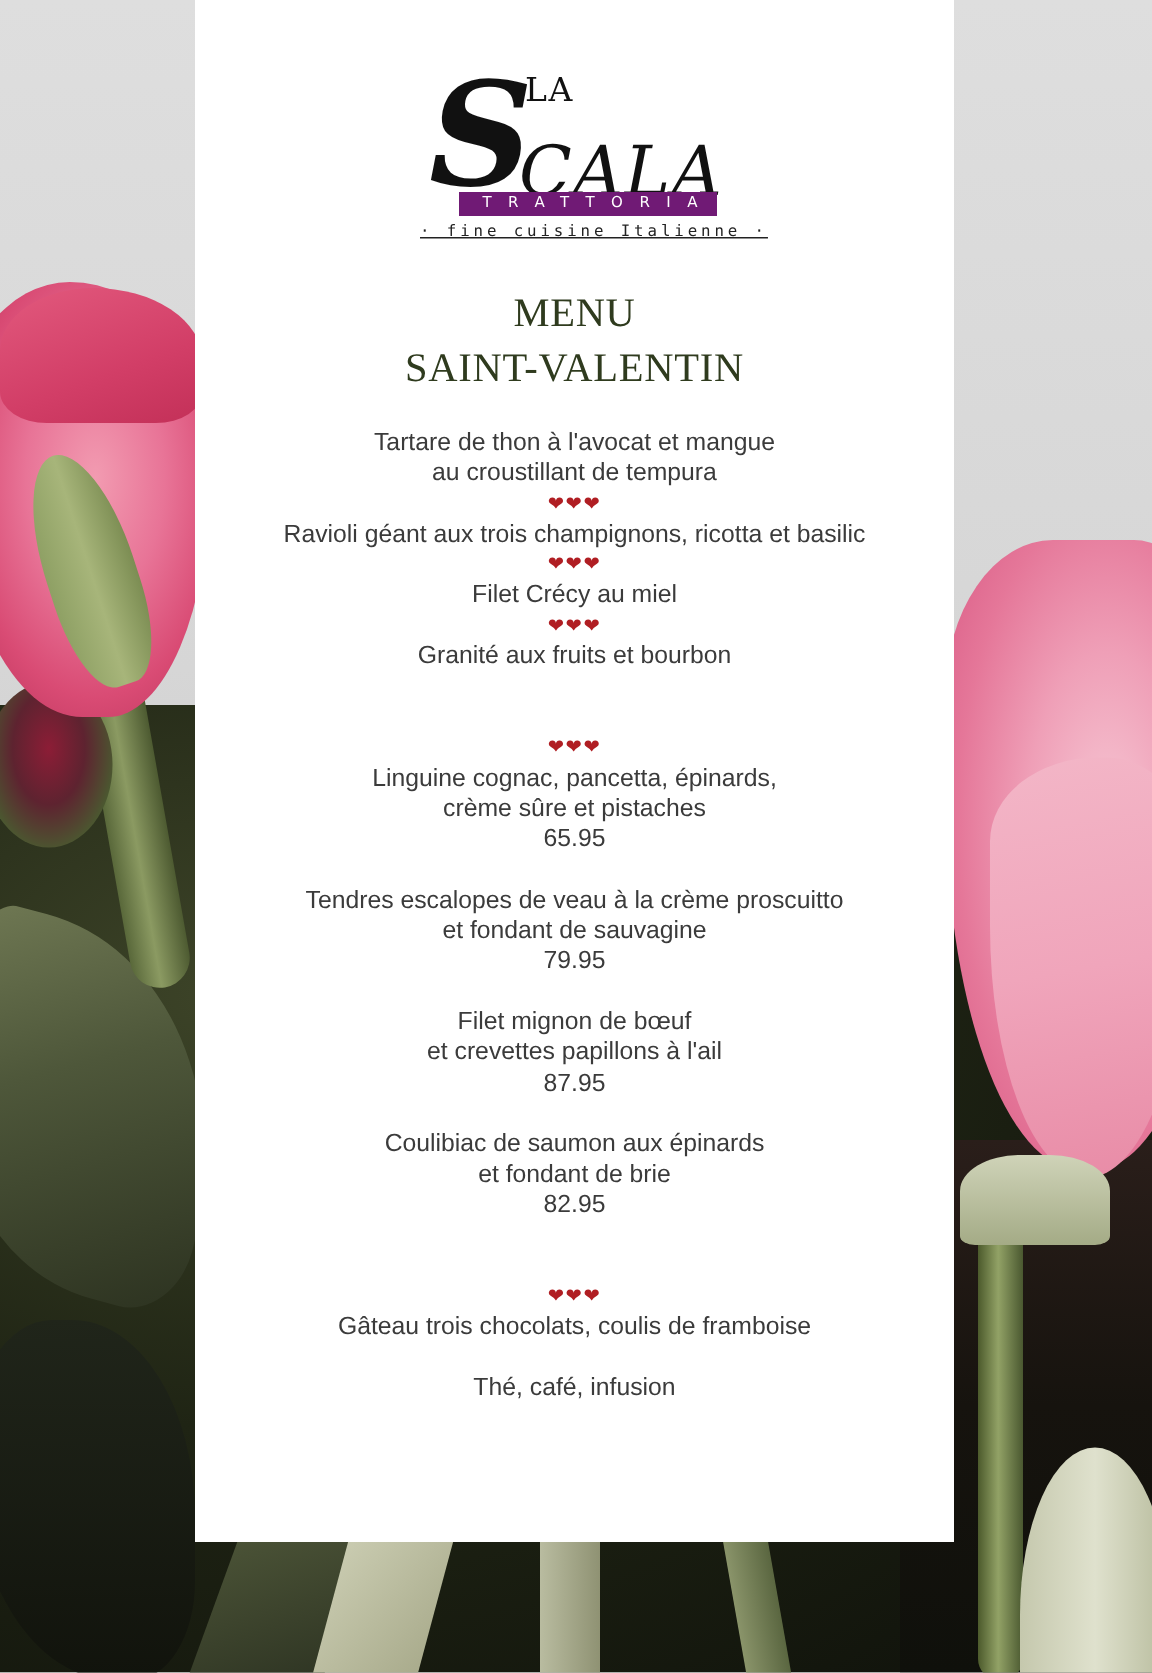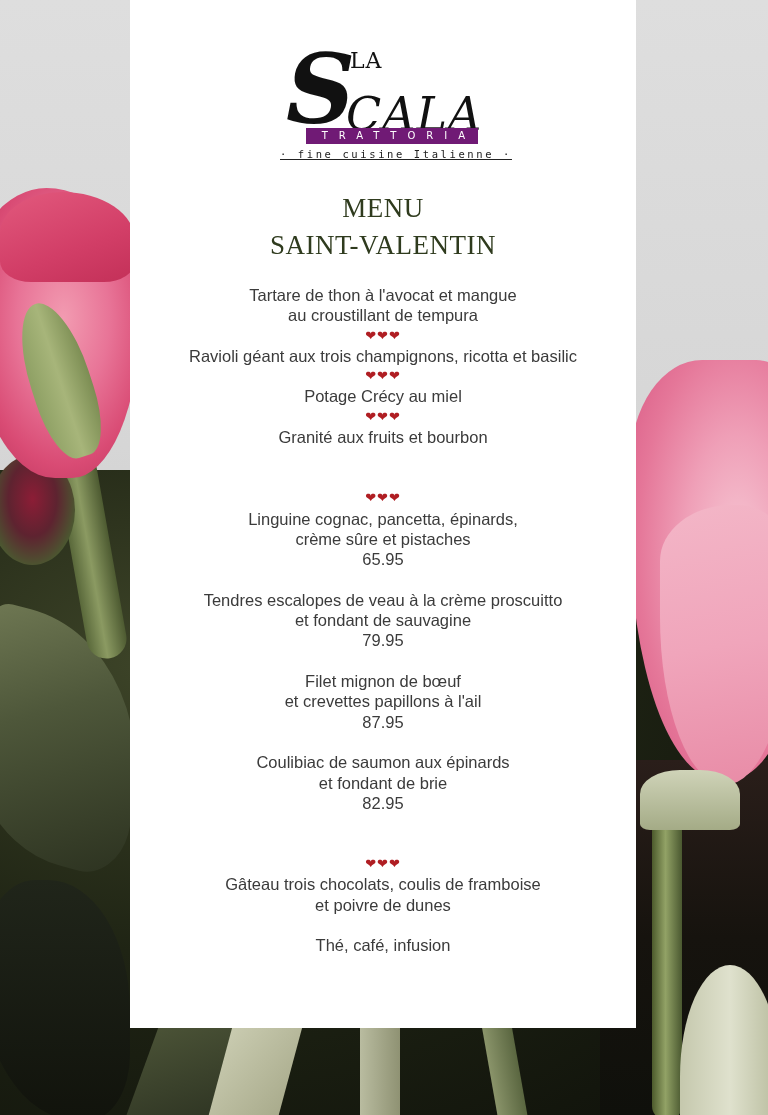--- a/index.html
+++ b/index.html
@@ -197,21 +197,21 @@
       <div>
         <span class="line">Tartare de thon à l'avocat et mangue</span>
         <span class="line">au croustillant de tempura</span>
       </div>
       <span class="hearts">❤❤❤</span>
       <div>
         <span class="line">Ravioli géant aux trois champignons, ricotta et basilic</span>
       </div>
       <span class="hearts">❤❤❤</span>
       <div>
-        <span class="line">Potage Crécy au miel</span>
+        <span class="line">Filet Crécy au miel</span>
       </div>
       <span class="hearts">❤❤❤</span>
       <div>
         <span class="line">Granité aux fruits et bourbon</span>
       </div>
     </div>
 
     <span class="gap-lg"></span>
     <span class="hearts">❤❤❤</span>
 
@@ -240,21 +240,20 @@
         <span class="line">82.95</span>
       </div>
     </div>
 
     <span class="gap-lg"></span>
     <span class="hearts">❤❤❤</span>
 
     <div>
       <div>
         <span class="line">Gâteau trois chocolats, coulis de framboise</span>
-        <span class="line">et poivre de dunes</span>
       </div>
       <span class="gap-md"></span>
       <div>
         <span class="line">Thé, café, infusion</span>
       </div>
     </div>
   </div>
 </div>
 
 </body></html>

